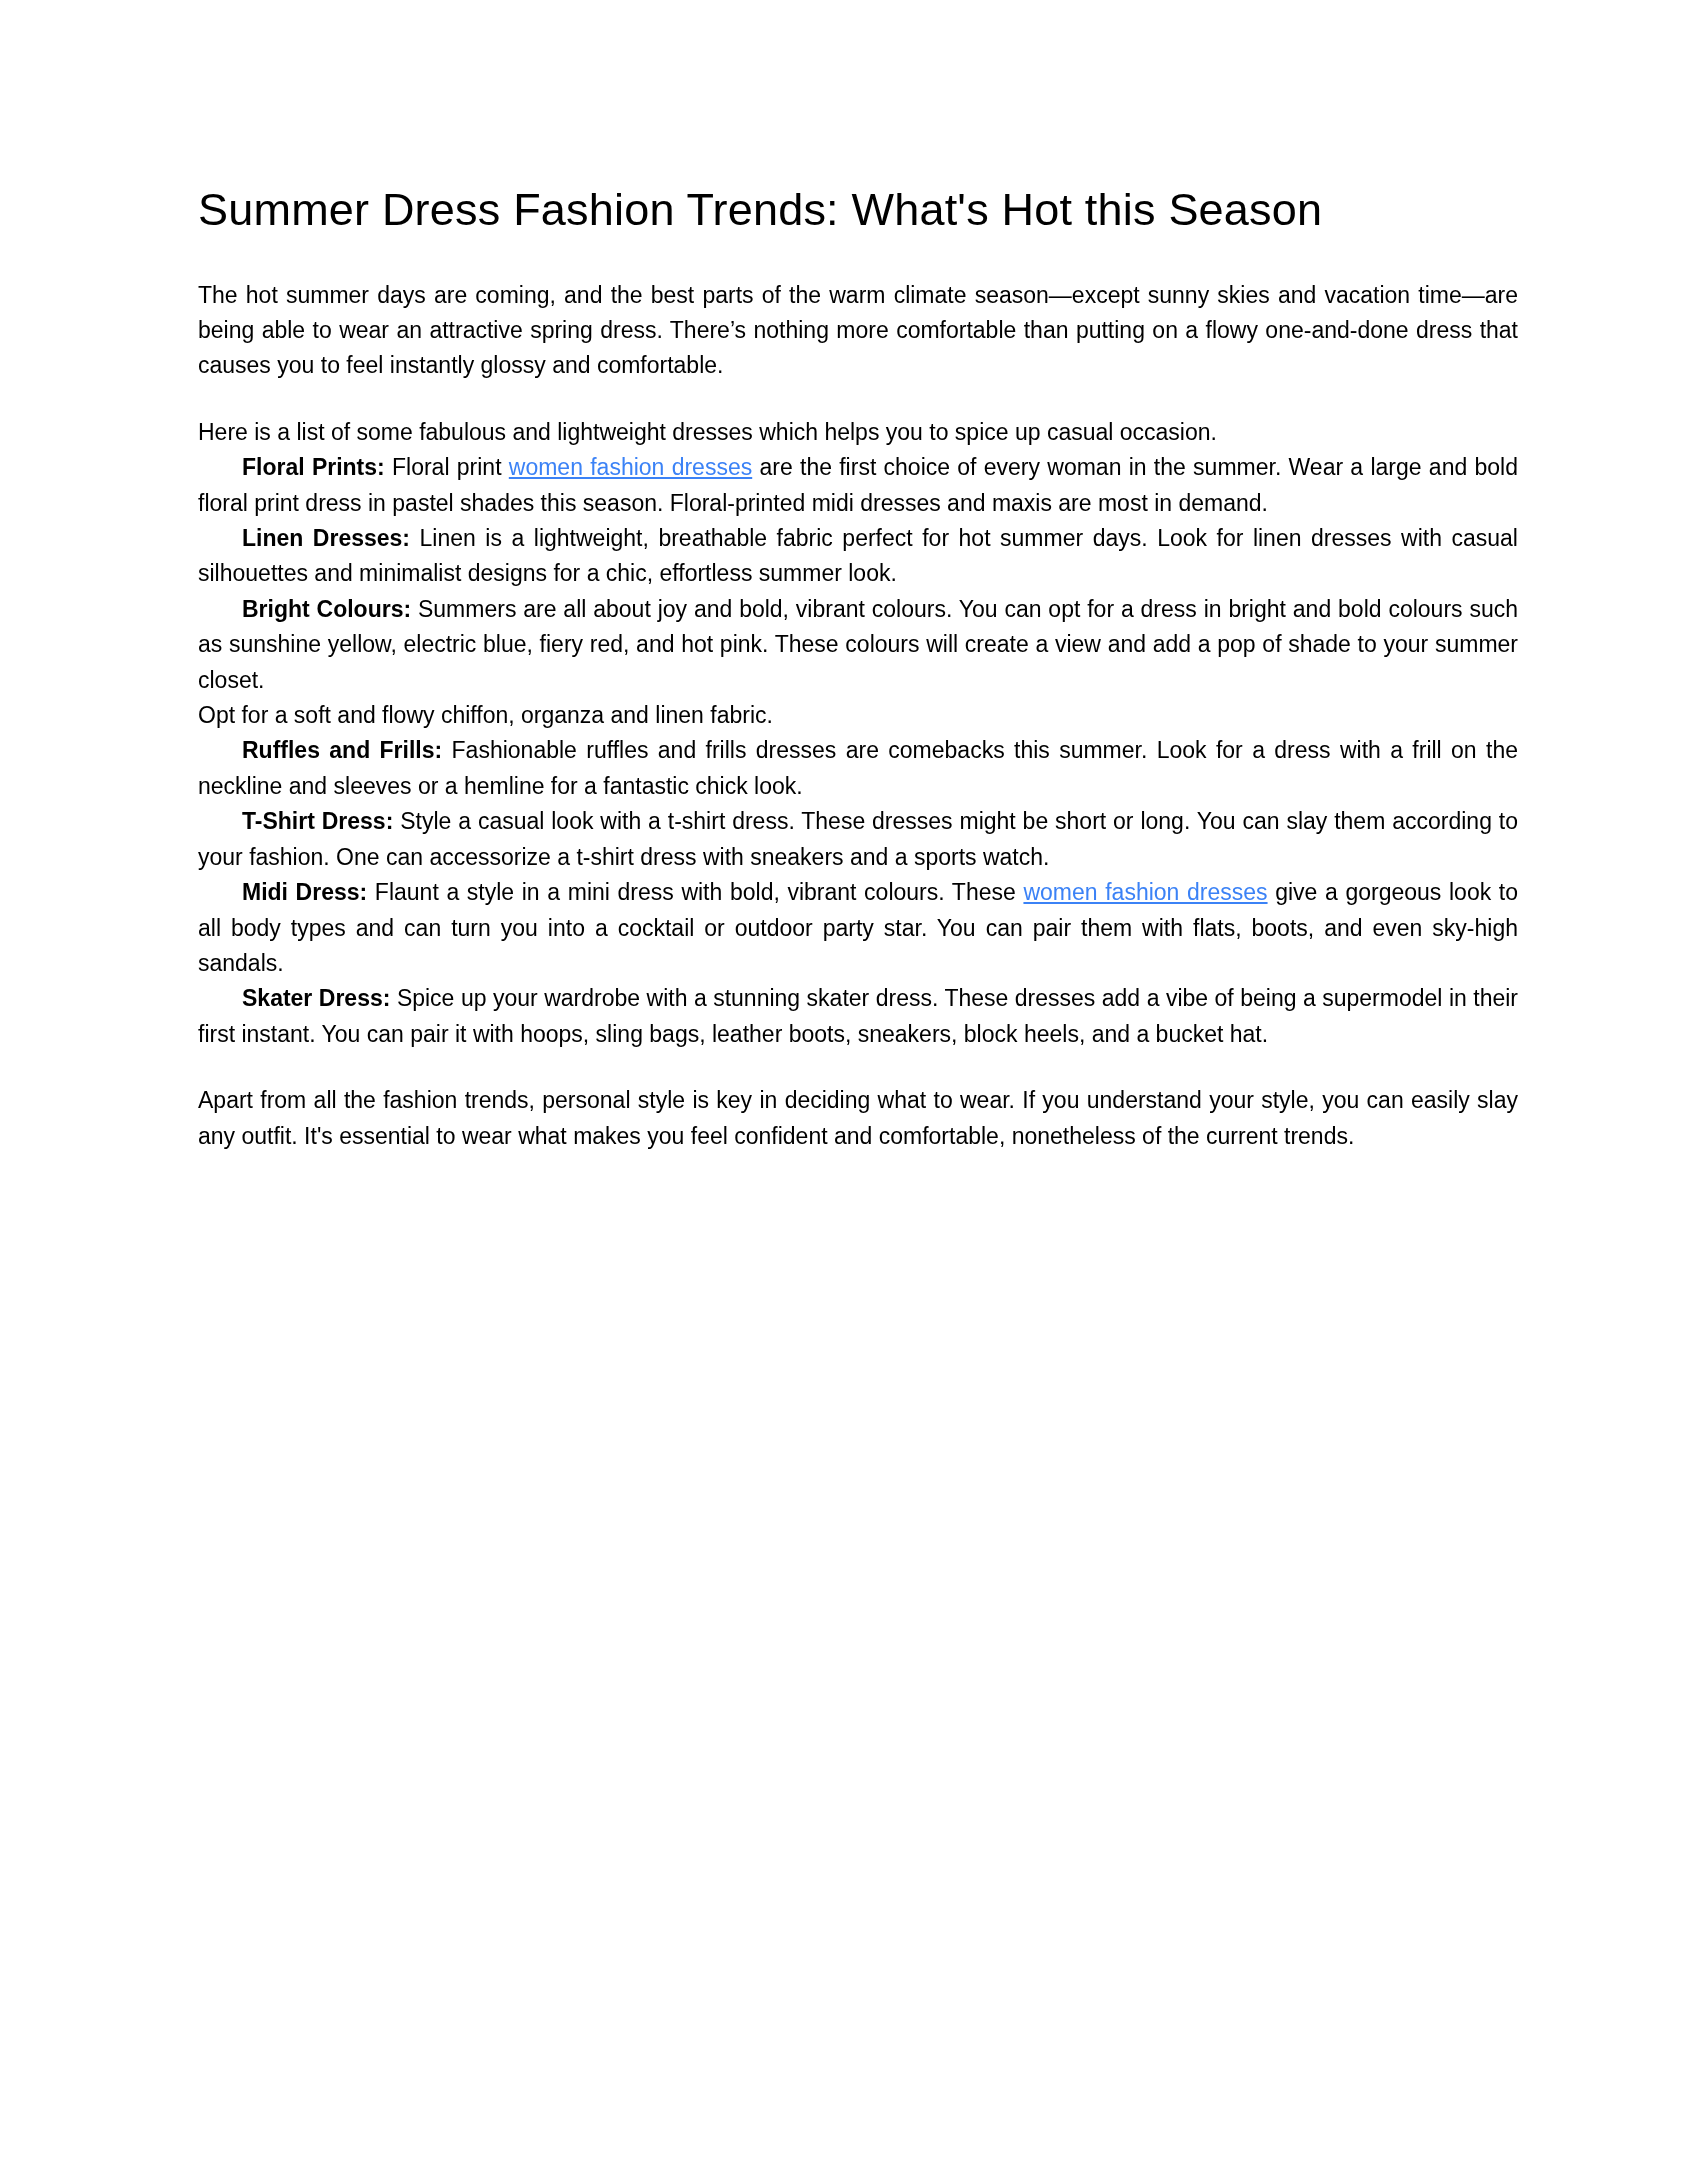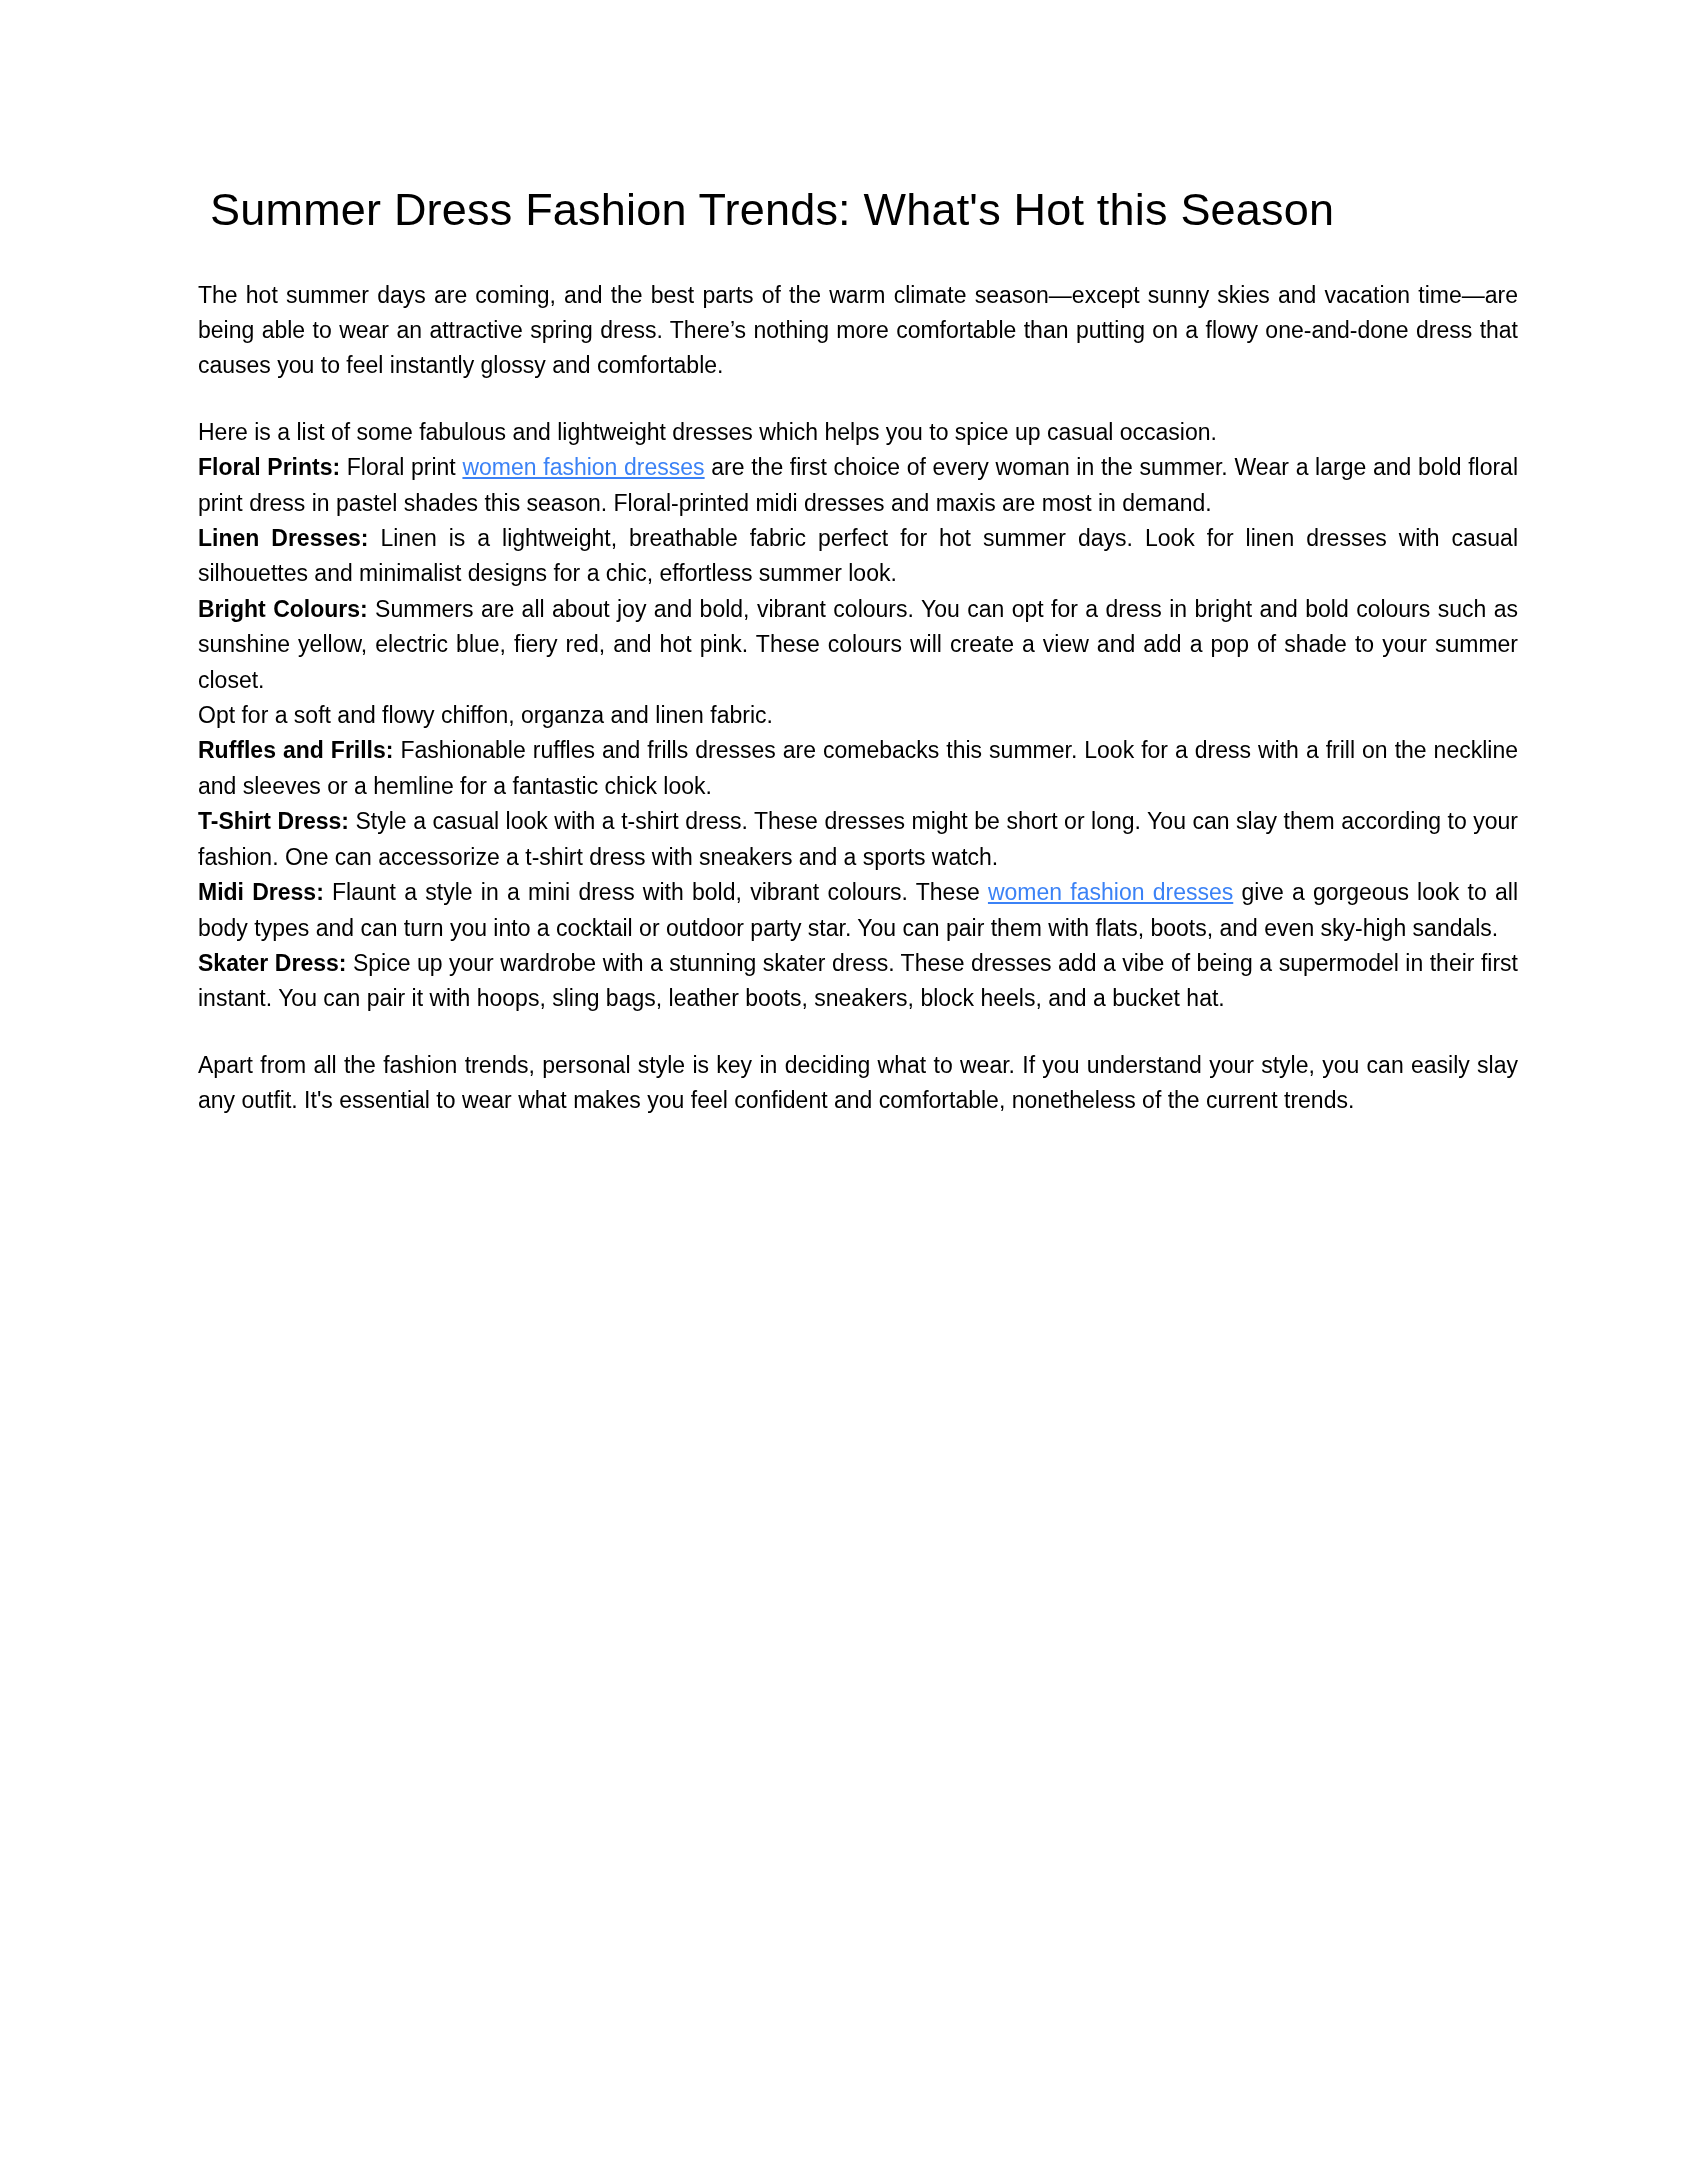--- a/index.html
+++ b/index.html
@@ -19,36 +19,37 @@
     padding: 181px 169px 0 198px;
     position: relative;
   }
   .doc-title {
     font-size: 45px;
     line-height: 1.28;
     font-weight: 400;
     letter-spacing: 0.2px;
     text-align: justify;
     text-align-last: left;
-    margin: 0 0 39px 12px;
+    margin: 0 0 39px 0;
     color: #000000;
   }
   p {
     margin: 0;
     font-size: 23px;
     line-height: 1.54;
     text-align: justify;
     text-align-last: left;
     color: #000000;
   }
   .spacer {
     height: 31px;
   }
   b, .lead {
     font-weight: bold;
+    margin-left: 44px;
   }
   a.link {
     color: #3b82f6;
     text-decoration: underline;
   }
 </style>
 </head>
 <body>
 
 <div class="page">

